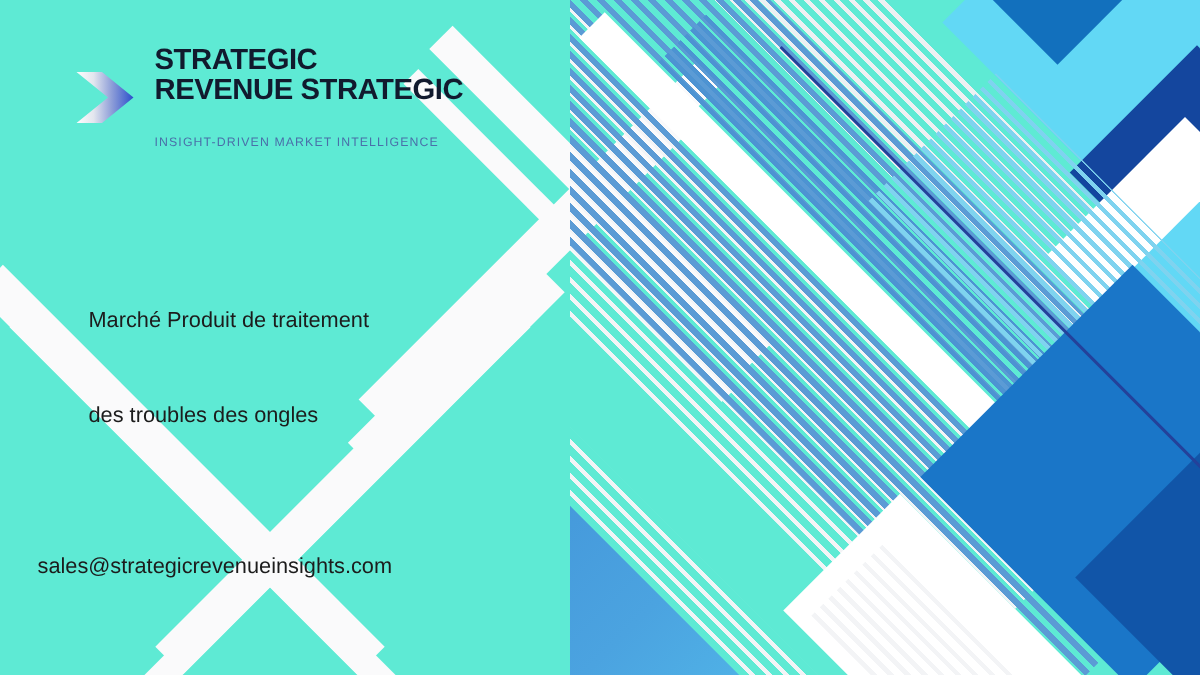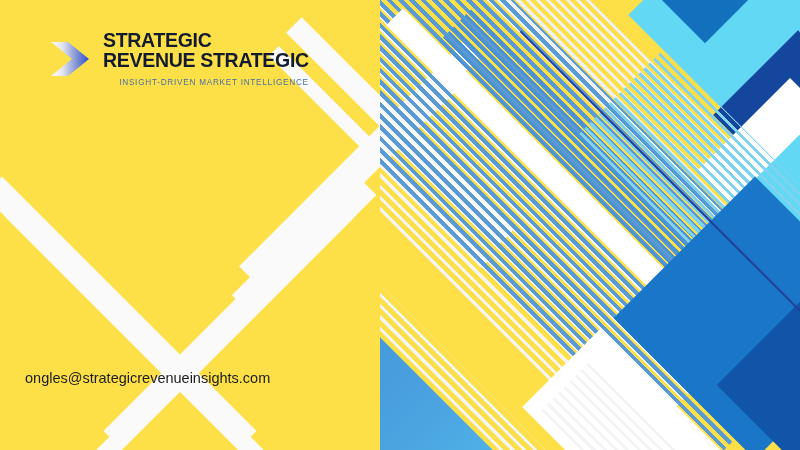--- a/index.html
+++ b/index.html
@@ -9,21 +9,21 @@
   }
   body {
     font-family: "Liberation Sans", sans-serif;
   }
 
   .slide {
     position: relative;
     width: 800px;
     height: 450px;
     overflow: hidden;
-    background: #fde047;
+    background: #5eead4;
   }
 
   
   .watermark {
     position: absolute;
     inset: 0;
     overflow: hidden;
     pointer-events: none;
   }
   .wm-band {
@@ -110,23 +110,22 @@
     line-height: 20px;
     letter-spacing: -0.3px;
     color: #111a2e;
     white-space: nowrap;
   }
   .logo-tagline {
     font-family: "Liberation Sans", sans-serif;
     font-size: 8.2px;
     letter-spacing: 0.75px;
     color: #4a6fa9;
-    margin-top: 8px;
-    white-space: nowrap;
-    text-align: right;
+    margin-top: 20px;
+    white-space: nowrap;
   }
 
   
   .title-block {
     position: absolute;
     left: 59px;
     top: 205px;
     width: 330px;
   }
   .title-line {
@@ -221,16 +220,20 @@
       </defs>
       <path d="M3 6 L20 6 L41 23 L20 40 L3 40 L24 23 Z" fill="url(#chevGrad)"></path>
     </svg>
     <div class="logo-text">
       <div class="logo-line1">STRATEGIC</div>
       <div class="logo-line2">REVENUE STRATEGIC</div>
       <div class="logo-tagline">INSIGHT-DRIVEN MARKET INTELLIGENCE</div>
     </div>
   </div>
 
-
-  <div class="contact">ongles@strategicrevenueinsights.com</div>
+  <div class="title-block">
+    <div class="title-line">Marché Produit de traitement</div>
+    <div class="title-line">des troubles des ongles</div>
+  </div>
+
+  <div class="contact">sales@strategicrevenueinsights.com</div>
 
 </div>
 
 </body></html>

